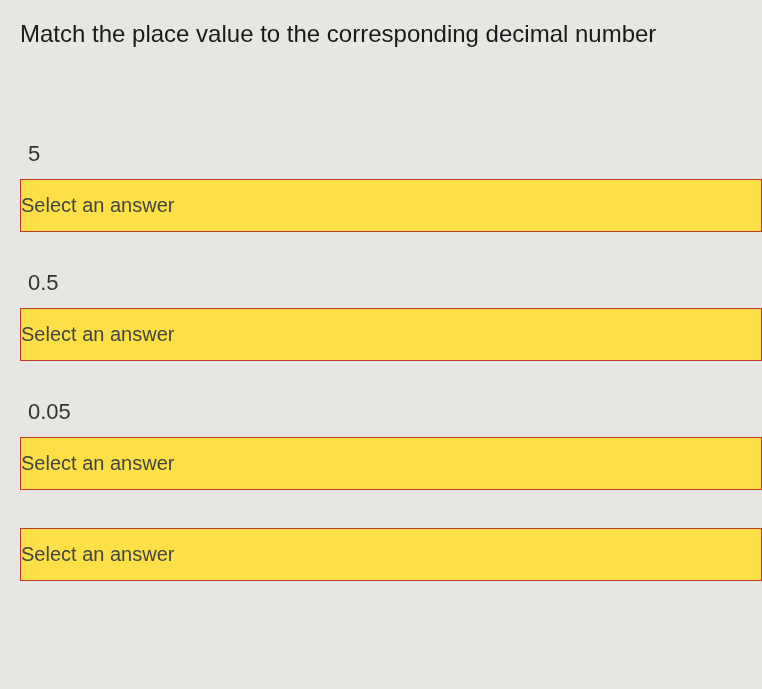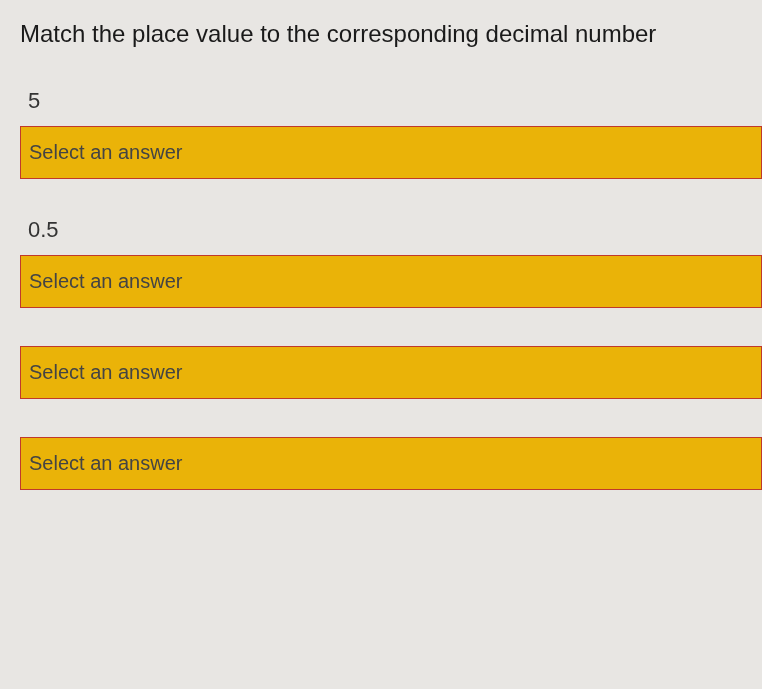--- a/index.html
+++ b/index.html
@@ -13,37 +13,37 @@
       padding: 20px 0 20px 20px;
       color: #2a2a2a;
       width: 762px;
       height: 689px;
       overflow: hidden;
     }
     .question-title {
       font-size: 24px;
       font-weight: 400;
       color: #1a1a1a;
-      margin-bottom: 40px;
+      margin-bottom: 93px;
       padding-right: 20px;
     }
     .question-item {
       margin-bottom: 38px;
     }
     .item-label {
       font-size: 22px;
       color: #333;
       margin-bottom: 12px;
       padding-left: 8px;
       font-weight: 400;
     }
     .select-box {
       border: 1px solid #c0392b;
-      background: #eab308;
-      padding: 14px 8px;
+      background: #fde047;
+      padding: 14px 0;
       font-size: 20px;
       color: #444;
       cursor: pointer;
       width: 100%;
       display: flex;
       align-items: center;
       justify-content: space-between;
     }
   </style>
 </head>
@@ -59,20 +59,21 @@
 </div>
 
 <div class="question-item">
   <div class="item-label">0.5</div>
   <div class="select-box">
     <span>Select an answer</span>
   </div>
 </div>
 
 <div class="question-item">
+  <div class="item-label">0.05</div>
   <div class="select-box">
     <span>Select an answer</span>
   </div>
 </div>
 
 <div class="question-item">
   <div class="select-box">
     <span>Select an answer</span>
   </div>
 </div>

